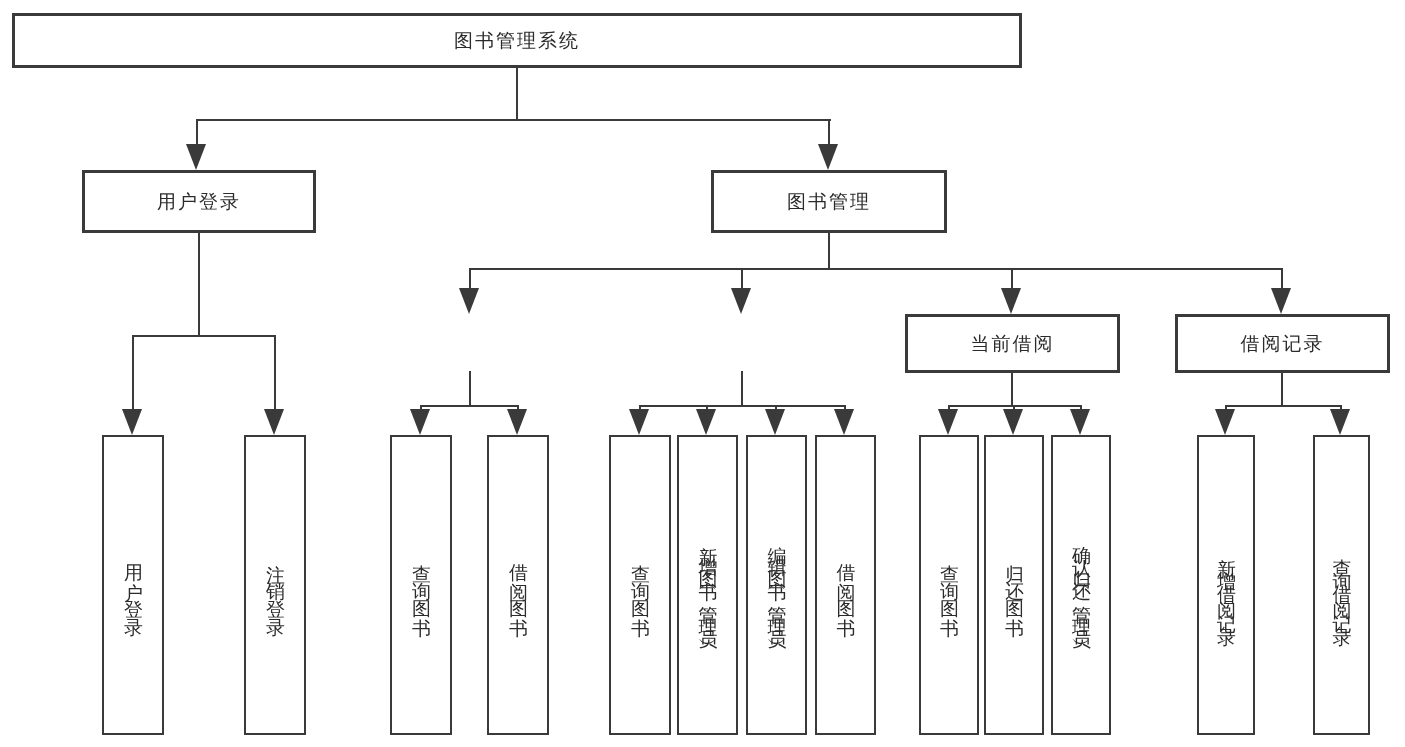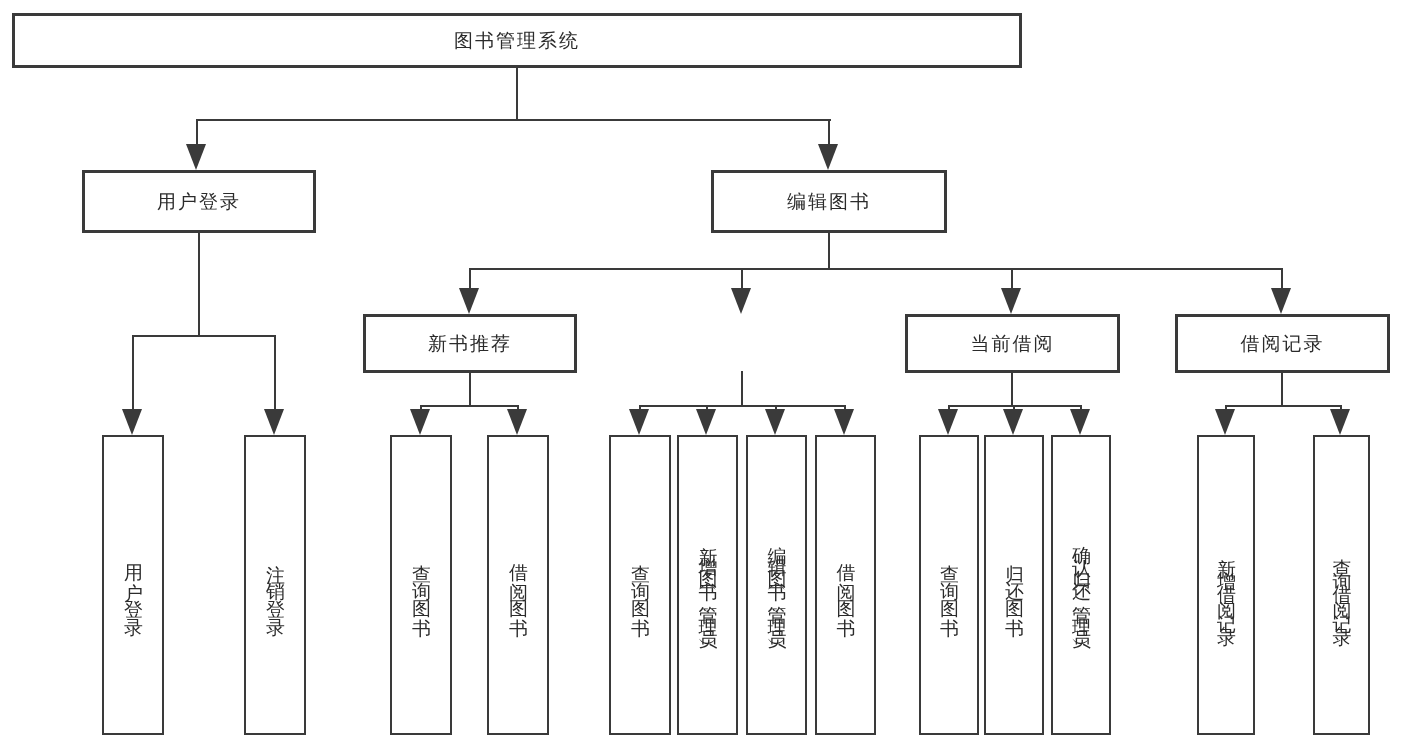--- a/index.html
+++ b/index.html
@@ -40,35 +40,34 @@
 <div class="canvas">
 
   <div class="box" style="left:12px;top:13px;width:1010px;height:55px;">图书管理系统</div>
 
   <div class="v-line" style="left:516px;top:66px;height:55px;"></div>
   <div class="h-line" style="left:196px;top:119px;width:635px;"></div>
   <div class="drop" style="left:196px;top:119px;height:25px;"></div>
   <div class="drop" style="left:828px;top:119px;height:25px;"></div>
 
   <div class="box" style="left:82px;top:170px;width:234px;height:63px;">用户登录</div>
-  <div class="box" style="left:711px;top:170px;width:236px;height:63px;">编辑图书</div>
+  <div class="box" style="left:711px;top:170px;width:236px;height:63px;">图书管理</div>
 
   <div class="v-line" style="left:198px;top:231px;height:106px;"></div>
   <div class="h-line" style="left:132px;top:335px;width:144px;"></div>
   <div class="drop" style="left:132px;top:335px;height:74px;"></div>
   <div class="drop" style="left:274px;top:335px;height:74px;"></div>
 
   <div class="v-line" style="left:828px;top:231px;height:39px;"></div>
   <div class="h-line" style="left:469px;top:268px;width:814px;"></div>
   <div class="drop" style="left:469px;top:268px;height:20px;"></div>
   <div class="drop" style="left:741px;top:268px;height:20px;"></div>
   <div class="drop" style="left:1011px;top:268px;height:20px;"></div>
   <div class="drop" style="left:1281px;top:268px;height:20px;"></div>
 
-  <div class="box" style="left:363px;top:314px;width:214px;height:59px;">新书推荐</div>
   <div class="box" style="left:905px;top:314px;width:215px;height:59px;">当前借阅</div>
   <div class="box" style="left:1175px;top:314px;width:215px;height:59px;">借阅记录</div>
 
   <div class="v-line" style="left:469px;top:371px;height:36px;"></div>
   <div class="h-line" style="left:420px;top:405px;width:99px;"></div>
   <div class="drop" style="left:420px;top:405px;height:4px;"></div>
   <div class="drop" style="left:517px;top:405px;height:4px;"></div>
 
   <div class="v-line" style="left:741px;top:371px;height:36px;"></div>
   <div class="h-line" style="left:639px;top:405px;width:207px;"></div>

